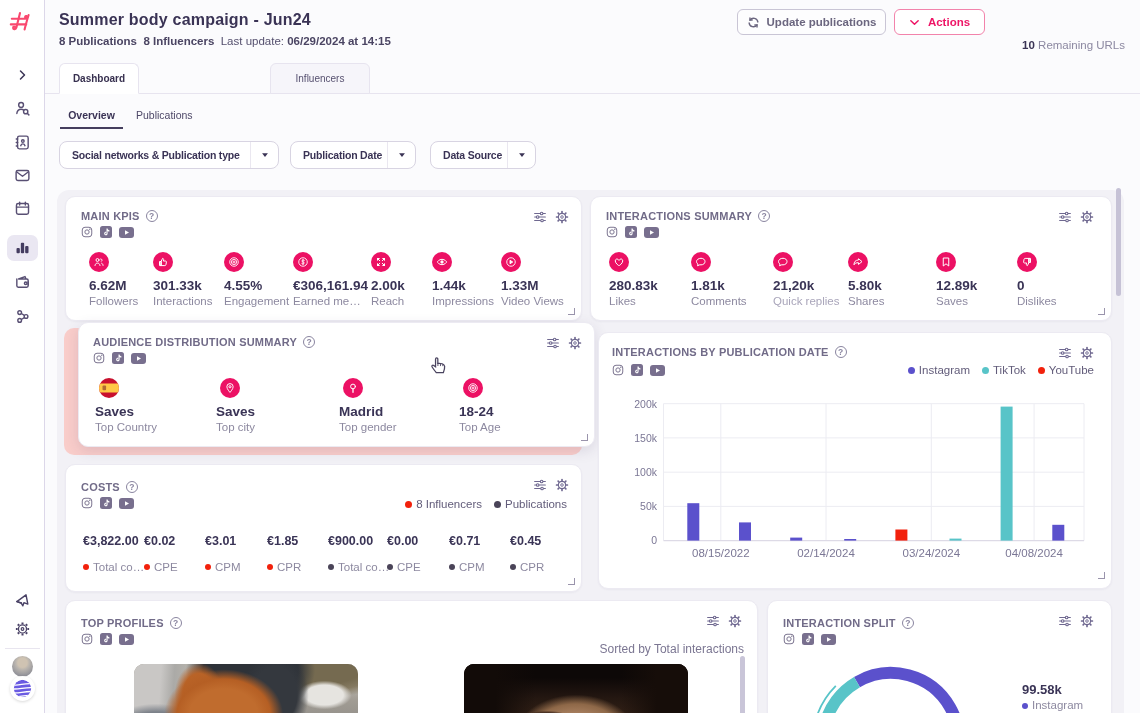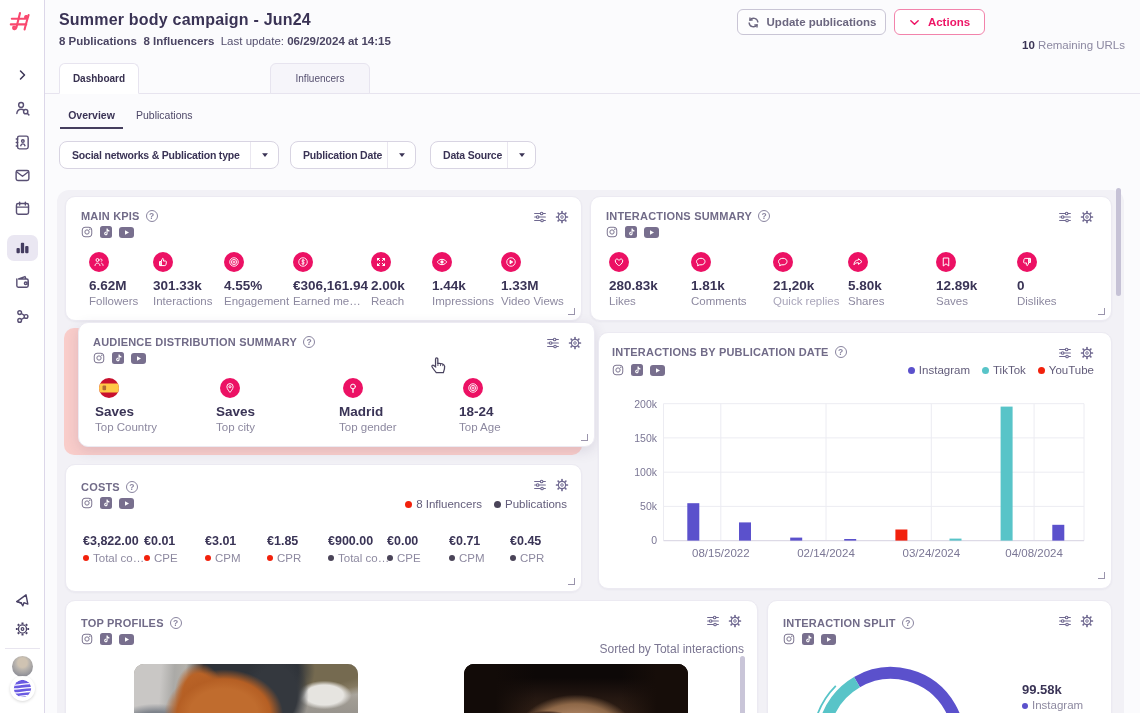--- a/index.html
+++ b/index.html
@@ -38,21 +38,21 @@
 .socials{position:absolute;display:flex;gap:7px;align-items:center}
 .hicons{position:absolute;display:flex;gap:8px;color:#6f6890}
 .kpi{position:absolute}
 .kpi .ic{width:20px;height:20px;border-radius:50%;background:#ec1164;display:flex;align-items:center;justify-content:center;margin-left:0}
 .kpi .v{font-size:13.5px;font-weight:bold;color:#3a3456;margin-top:6px;white-space:nowrap}
 .kpi .l{font-size:11.5px;color:#8d89a0;margin-top:2px;white-space:nowrap}
 .rsz{position:absolute;width:7px;height:7px;border-right:1.6px solid #9a94ac;border-bottom:1.6px solid #9a94ac}
 .dot{display:inline-block;width:7px;height:7px;border-radius:50%;margin-right:4px}
 .cost{position:absolute;top:69px}
 .cost .v{font-size:12.5px;font-weight:bold;color:#3a3456;white-space:nowrap}
-.cost .l{font-size:11.5px;color:#8d89a0;margin-top:4px;white-space:nowrap;display:flex;align-items:center}
+.cost .l{font-size:11.5px;color:#8d89a0;margin-top:13px;white-space:nowrap;display:flex;align-items:center}
 </style></head>
 <body>
 <div id="app">
 <div id="side">
 <svg style="position:absolute;left:8px;top:10px" width="24" height="24" viewBox="0 0 24 24" fill="none" stroke="#f9486f" stroke-width="2.1" stroke-linecap="round">
 <path d="M12 3C10.7 8.3 9.4 13.6 8.4 17.4 7.8 19.5 5.4 19.6 5.1 18.1 4.9 16.8 6.5 16.4 7.3 17.3"></path>
 <path d="M20.6 5C19 10 17.8 14.8 16.6 19.4"></path>
 <path d="M3.8 8.7h13.6c2.1 0 2.6-2.2 1.1-2.6-1.3-.3-1.9 1.3-.9 2.1"></path>
 <path d="M2.8 14.4h15.4"></path>
 </svg>
@@ -555,21 +555,21 @@
       </span>
 <div style="position:absolute;right:14px;top:33px;font-size:11.5px;color:#625c7a;display:flex;gap:12px;align-items:center">
         <span><span class="dot" style="background:#f2210c"></span>8 Influencers</span>
         <span><span class="dot" style="background:#4a4458"></span>Publications</span>
       </div>
 <div class="cost" style="left:17px">
         <div class="v">€3,822.00</div>
         <div class="l"><span class="dot" style="background:#f2210c;width:6px;height:6px"></span>Total co…</div>
       </div>
 <div class="cost" style="left:78px">
-        <div class="v">€0.01</div>
+        <div class="v">€0.02</div>
         <div class="l"><span class="dot" style="background:#f2210c;width:6px;height:6px"></span>CPE</div>
       </div>
 <div class="cost" style="left:139px">
         <div class="v">€3.01</div>
         <div class="l"><span class="dot" style="background:#f2210c;width:6px;height:6px"></span>CPM</div>
       </div>
 <div class="cost" style="left:201px">
         <div class="v">€1.85</div>
         <div class="l"><span class="dot" style="background:#f2210c;width:6px;height:6px"></span>CPR</div>
       </div>

